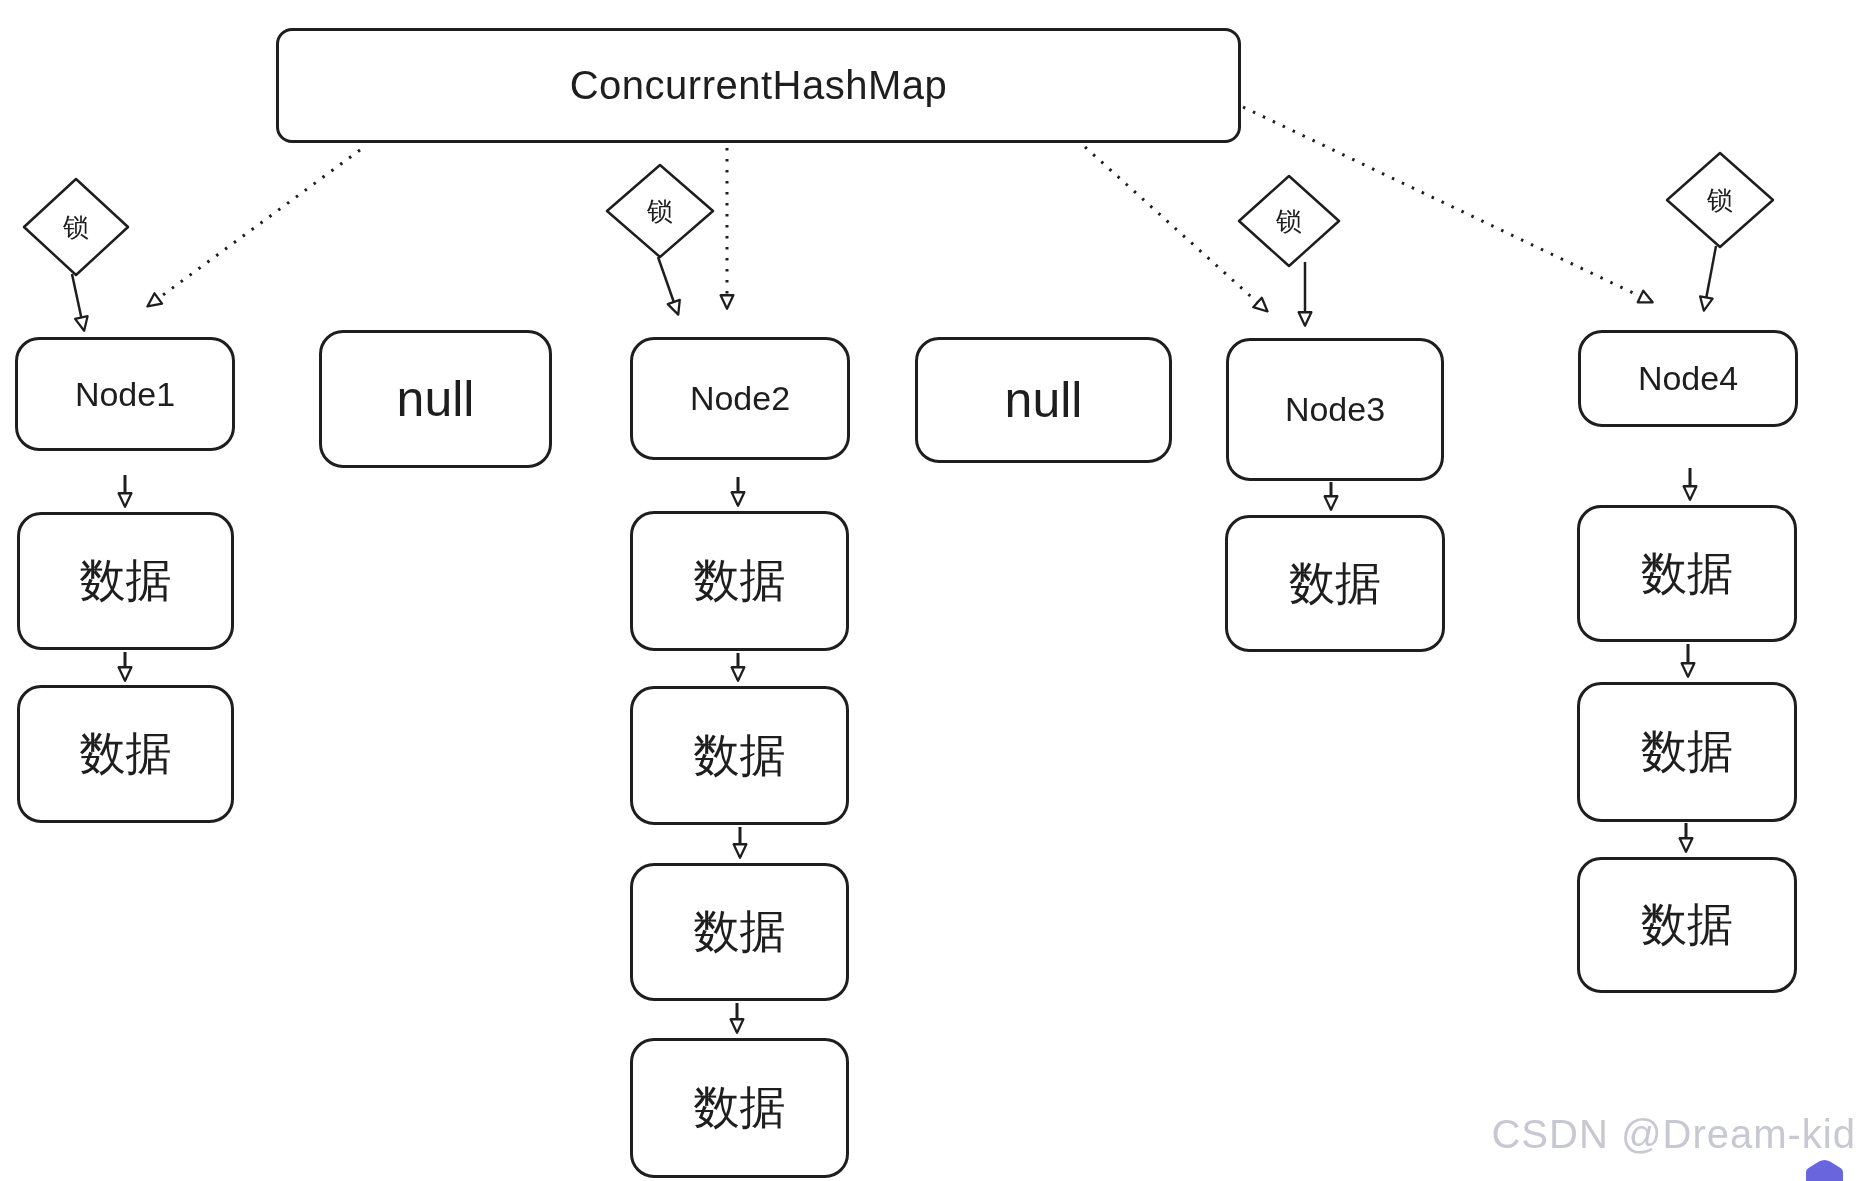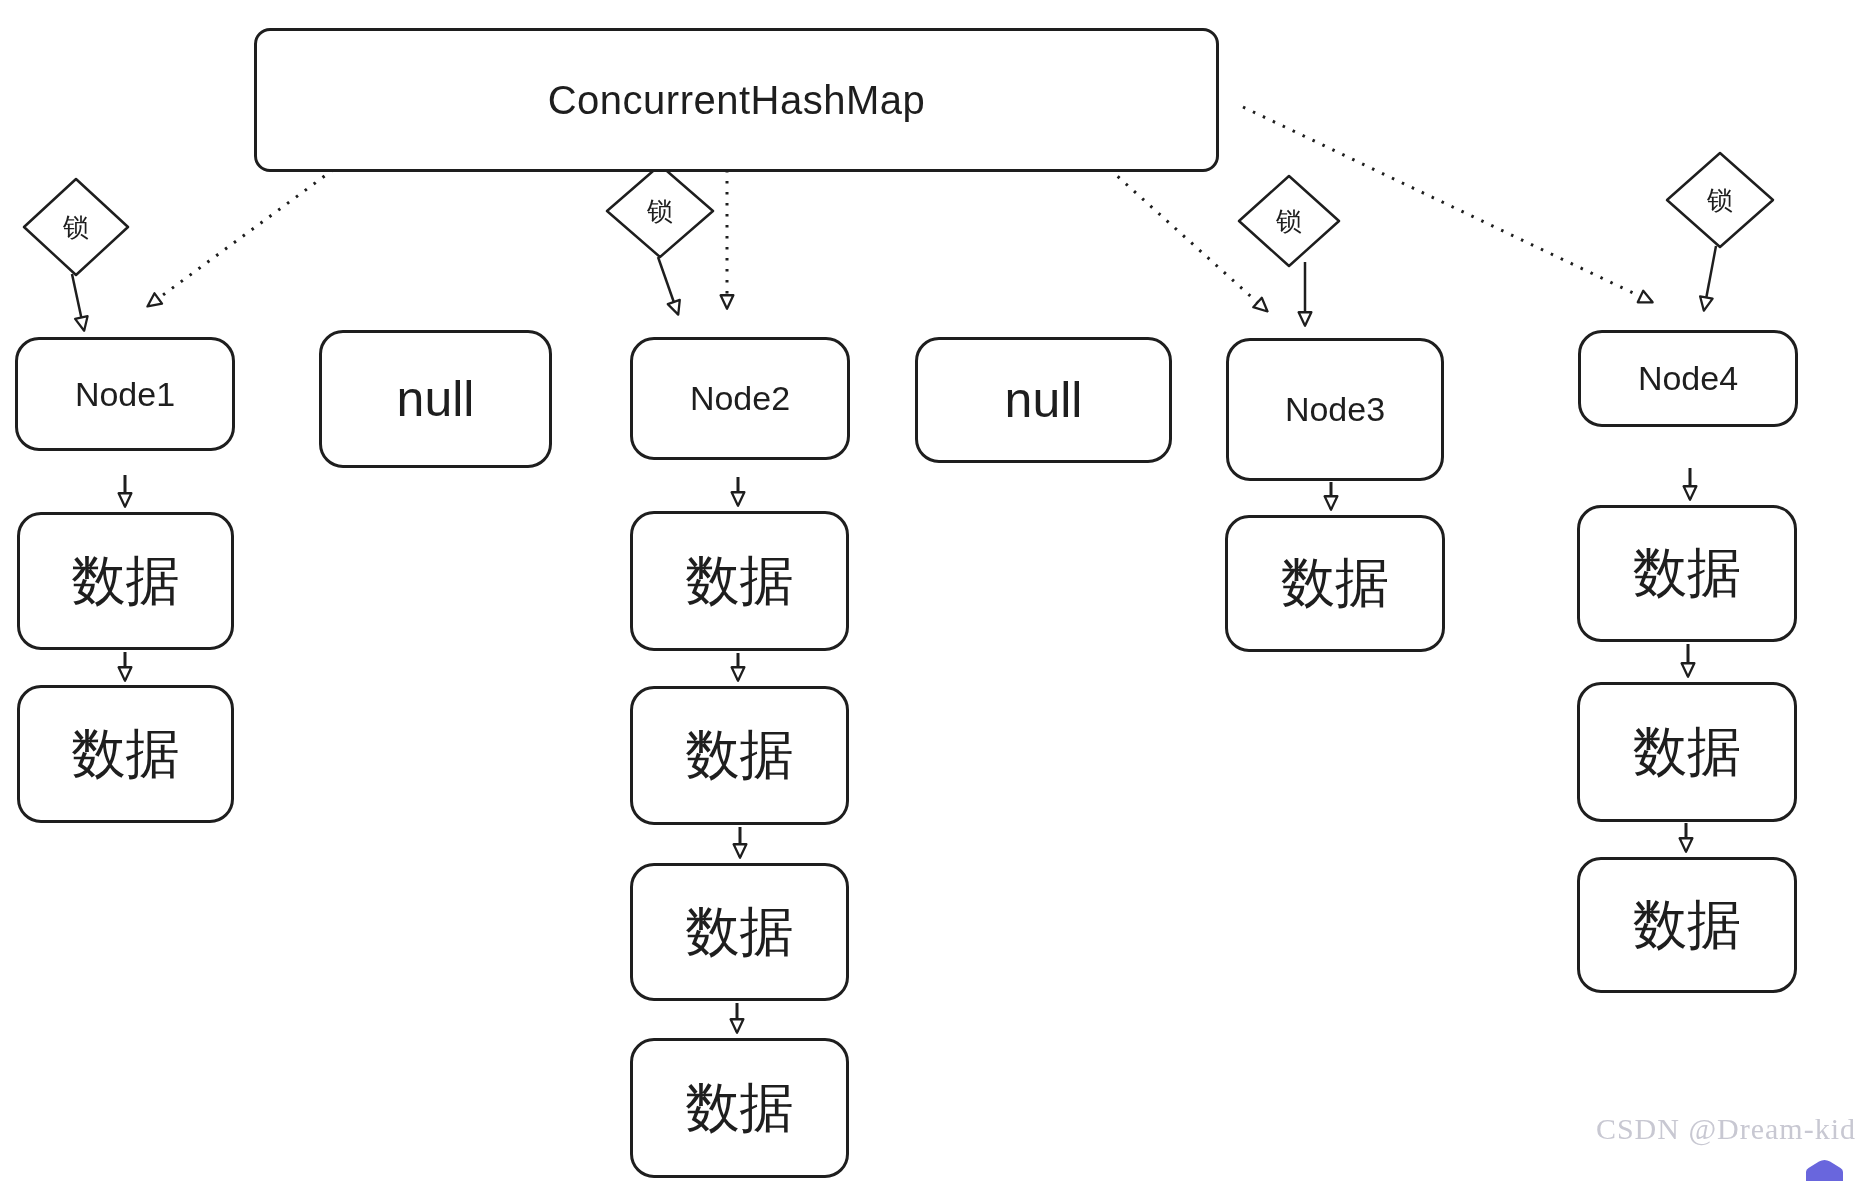--- a/index.html
+++ b/index.html
@@ -23,31 +23,31 @@
     box-sizing:border-box;
     border:3px solid var(--stroke);
     border-radius:24px;
     background:var(--background);
     display:flex;align-items:center;justify-content:center;
     text-align:center;
   }
   .title-box{border-radius:16px;font-size:40px;letter-spacing:0.5px;}
   .node-box{font-size:34px;}
   .null-box{font-size:50px;text-align:right;}
-  .data-box{font-size:54px;border-radius:24px;}
+  .data-box{font-size:46px;border-radius:24px;}
   .arrow{stroke:var(--stroke);stroke-width:3;fill:none;}
   .arrow-solid{stroke-width:2.5;}
   .arrow-dotted{stroke-dasharray:2.5 8.5;}
   .diamond{fill:var(--background);stroke:var(--stroke);stroke-width:2.5;stroke-linejoin:round;}
   .lock-text{font-size:26px;fill:var(--stroke);text-anchor:middle;}
   .arrowhead{fill:var(--background);stroke:var(--stroke);stroke-width:1.6;stroke-linejoin:round;}
   .watermark{
     position:absolute;right:6px;top:1112px;
-    font-size:30px;color:var(--watermark_text);
-    letter-spacing:1px;white-space:nowrap;font-family:Liberation Serif, serif;
+    font-size:40px;color:var(--watermark_text);
+    letter-spacing:1px;white-space:nowrap;
   }
   .badge{fill:var(--badge);stroke:none;}
 </style>
 </head>
 <body>
 
 <div class="canvas">
 
   <svg class="layer" viewBox="0 0 1862 1181">
     <defs>
@@ -95,21 +95,21 @@
     <g>
       <polygon class="diamond" points="1667,200 1720,153 1773,200 1720,247"></polygon>
       <text class="lock-text" x="1720" y="209">锁</text>
     </g>
 
     <path class="badge" d="M1806 1181 L1806 1172 Q1806 1169.5 1808.5 1168 L1819 1161.5
                            Q1824.5 1158.5 1830 1161.5 L1840.5 1168 Q1843 1169.5 1843 1172
                            L1843 1181 Z"></path>
   </svg>
 
-  <div class="box title-box" style="left:254px;top:28px;width:965px;height:144px">
+  <div class="box title-box" style="left:276px;top:28px;width:965px;height:115px">
     <span>ConcurrentHashMap</span>
   </div>
 
   <div class="box node-box" style="left:15px;top:337px;width:220px;height:114px">
     <span>Node1</span>
   </div>
   <div class="box null-box" style="left:319px;top:330px;width:233px;height:138px">
     <span>null</span>
   </div>
   <div class="box node-box" style="left:630px;top:337px;width:220px;height:123px">

